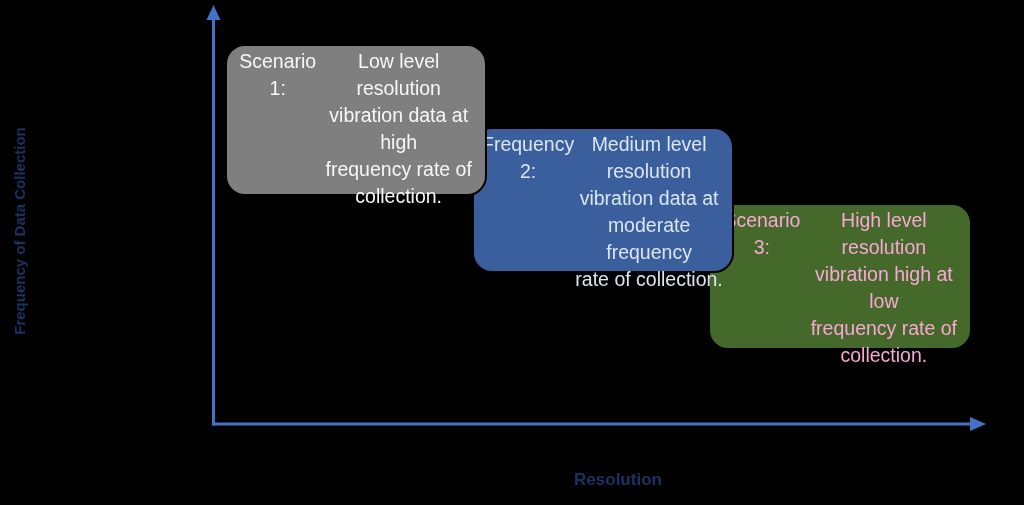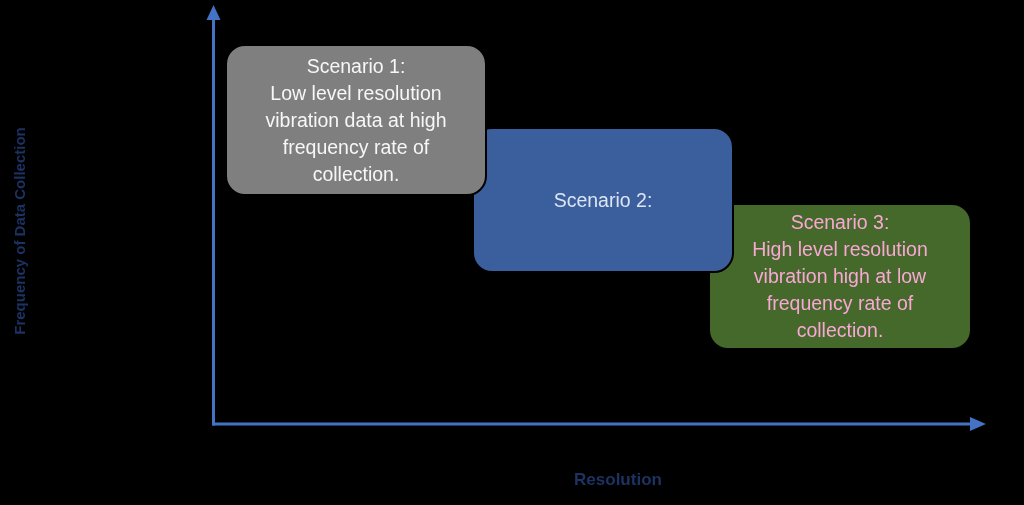--- a/index.html
+++ b/index.html
@@ -32,21 +32,21 @@
     top: 480px;
     transform: translate(-50%, -50%);
     font-size: 17px;
   }
   .scenario {
     position: absolute;
     box-sizing: border-box;
     border: 2.5px solid #000;
     border-radius: 20px;
     display: flex;
-    flex-direction: column;
+    flex-direction: row;
     justify-content: center;
     text-align: center;
     font-size: 19.5px;
     line-height: 27px;
     padding: 2px 8px;
   }
   .scenario .body { white-space: pre-line; }
   .s1 { left: 225px; top: 44px;  width: 262px; height: 152px; z-index: 3; }
   .s2 { left: 472px; top: 127px; width: 262px; height: 146px; z-index: 2; }
   .s3 { left: 708px; top: 203px; width: 264px; height: 147px; z-index: 1; }
@@ -69,21 +69,25 @@
 
   <div class="scenario s1" style="background-color: rgb(127, 127, 127); color: rgb(247, 247, 247);">
     <div class="title">Scenario 1:</div>
     <div class="body">Low level resolution
 vibration data at high
 frequency rate of
 collection.</div>
   </div>
 
   <div class="scenario s2" style="background-color: rgb(59, 94, 157); color: rgb(220, 230, 242);">
-    <div class="title">Scenario 2:</div>
+    <div class="title">Frequency 2:</div>
+    <div class="body">Medium level resolution
+vibration data at
+moderate frequency
+rate of collection.</div>
   </div>
 
   <div class="scenario s3" style="background-color: rgb(69, 104, 43); color: #f9a8d4;">
     <div class="title">Scenario 3:</div>
     <div class="body">High level resolution
 vibration high at low
 frequency rate of
 collection.</div>
   </div>
 

